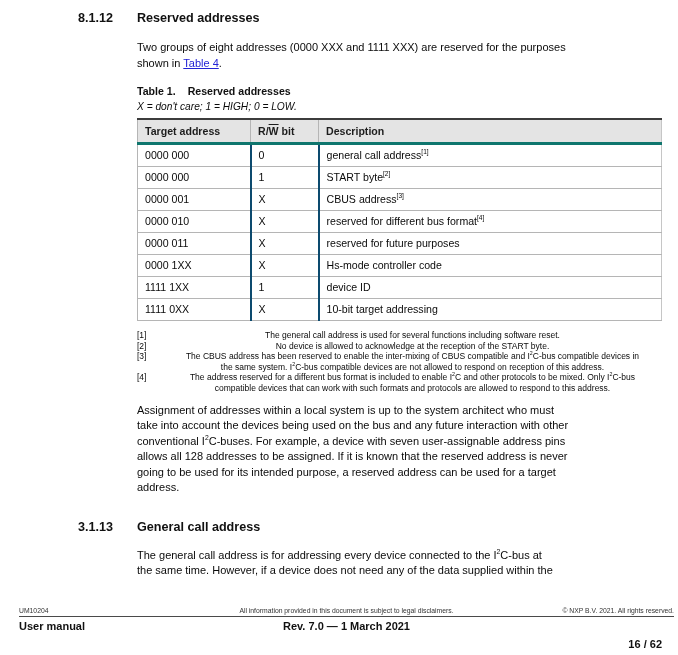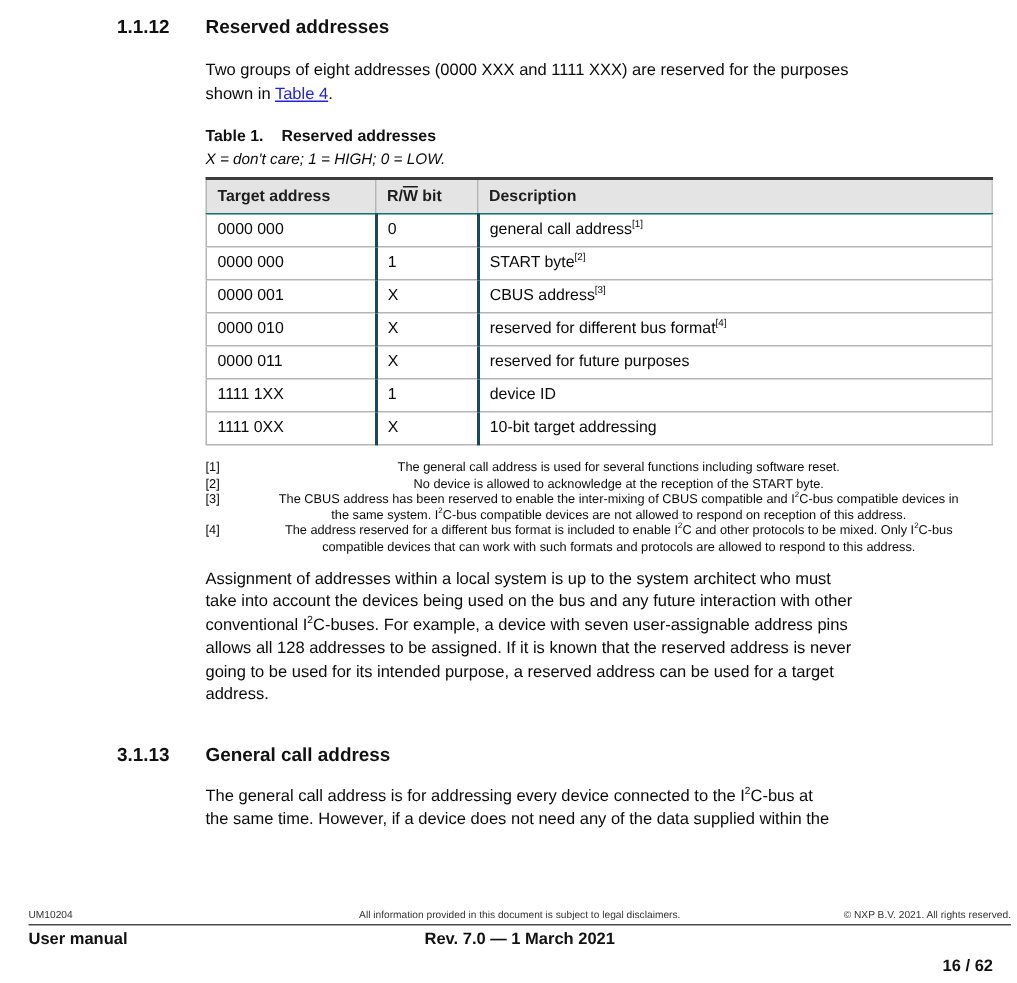--- a/index.html
+++ b/index.html
@@ -66,21 +66,21 @@
     border-right:1px solid #c6c6c6;
     border-bottom:1px solid #b5b5b5;
     font-size:10.6px;
   }
   table.res-table th {
     background:#e4e4e4;
     text-align:left;
     font-weight:bold;
     color:#1d1d1d;
     padding:5px 7px 4px 7px;
-    border-bottom:1px solid #0f766e;
+    border-bottom:3px solid #0f766e;
     border-right:1px solid #b5b5b5;
     line-height:13px;
   }
   table.res-table th:last-child { border-right:none; }
   table.res-table td {
     padding:4px 7px;
     border-bottom:1px solid #b5b5b5;
     border-right:2px solid #0c4a6e;
     line-height:13px;
     color:#0a0a0a;
@@ -112,21 +112,21 @@
   .footer-row2 .f-left { position:absolute; left:0; top:0; }
   .footer-row2 .f-center { position:absolute; left:0; right:0; top:0; text-align:center; }
   .footer-row3 { margin:4px 16px 0 0; text-align:right; font-size:11px; font-weight:bold; color:#111; }
 </style>
 </head>
 <body>
 
 <div class="page">
 
   <div class="sec-heading h1">
-    <span class="sec-num">1.1.12</span>
+    <span class="sec-num">8.1.12</span>
     <span class="sec-title">Reserved addresses</span>
   </div>
 
   <p class="para p1">Two groups of eight addresses (0000 XXX and 1111 XXX) are reserved for the purposes<br>shown in <a class="doclink" href="#">Table 4</a>.</p>
 
   <div class="tbl-caption">
     <span class="cap-label">Table 1.</span>
     <span class="cap-title">Reserved addresses</span>
   </div>
   <div class="tbl-note">X = don't care; 1 = HIGH; 0 = LOW.</div>
@@ -164,20 +164,25 @@
           <td>0000 010</td>
           <td>X</td>
           <td>reserved for different bus format<sup>[4]</sup></td>
         </tr>
         <tr>
           <td>0000 011</td>
           <td>X</td>
           <td>reserved for future purposes</td>
         </tr>
         <tr>
+          <td>0000 1XX</td>
+          <td>X</td>
+          <td>Hs-mode controller code</td>
+        </tr>
+        <tr>
           <td>1111 1XX</td>
           <td>1</td>
           <td>device ID</td>
         </tr>
         <tr>
           <td>1111 0XX</td>
           <td>X</td>
           <td>10-bit target addressing</td>
         </tr>
       </tbody>

